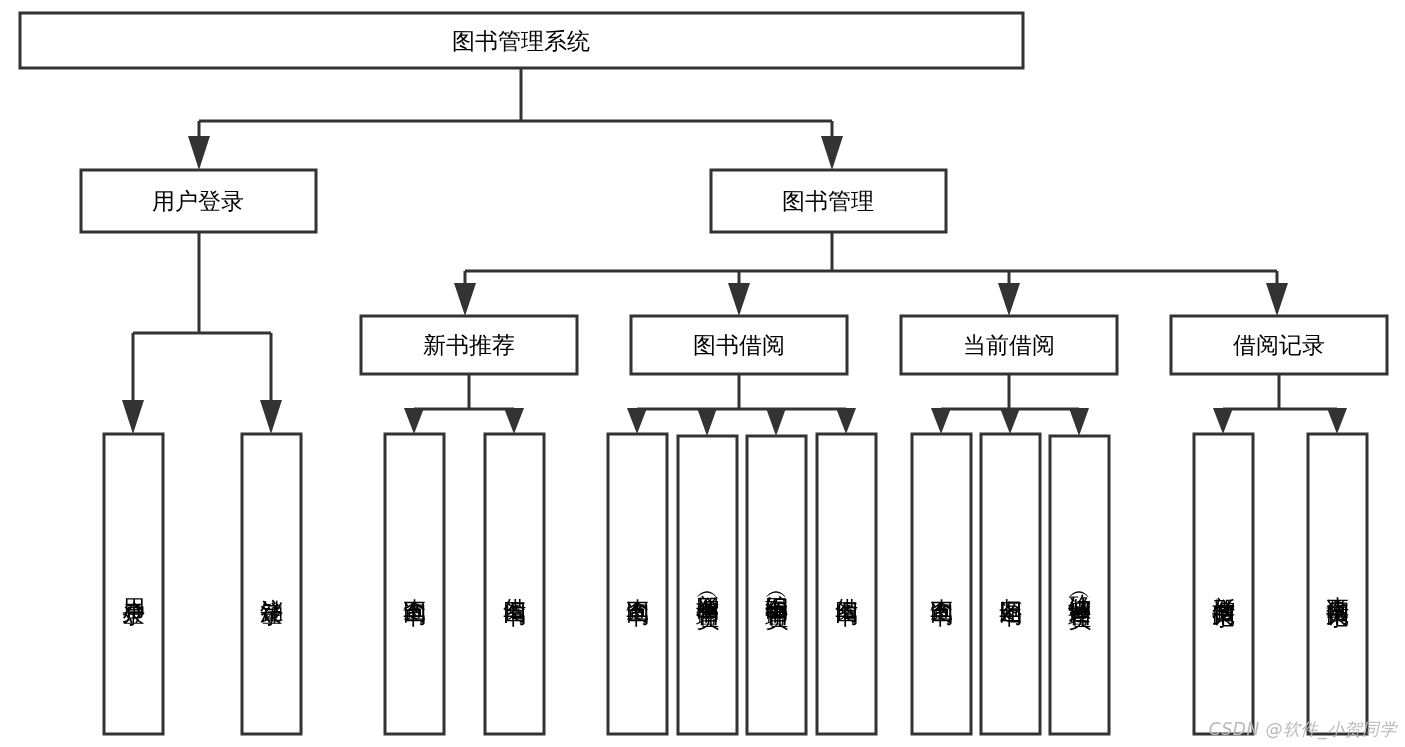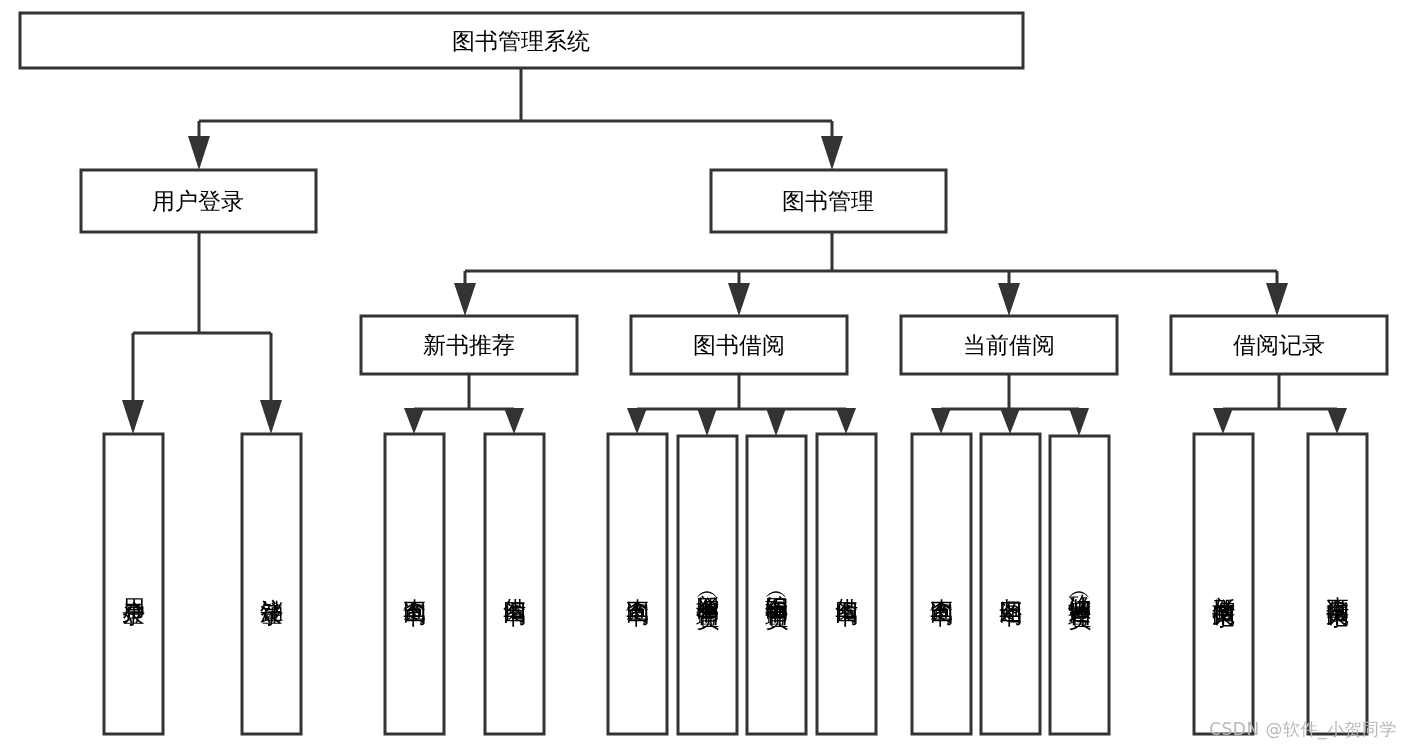--- a/index.html
+++ b/index.html
@@ -24,21 +24,21 @@
     font-family:"DejaVu Sans","Liberation Sans",sans-serif;
     font-size:23px;line-height:1.02;letter-spacing:2px;
     color:#000000;
     display:flex;align-items:center;justify-content:center;
     white-space:nowrap;
     pointer-events:none;
   }
   .watermark{
     position:absolute;right:8px;bottom:6px;
     font-family:"DejaVu Sans","Liberation Sans",sans-serif;
-    font-size:17px;color:#b9b9b9;letter-spacing:.5px;white-space:nowrap;
+    font-size:17px;color:#b9b9b9;letter-spacing:.5px;white-space:nowrap;font-style:italic;
   }
 </style>
 </head>
 <body>
 
 <div id="diagram-root">
 
   <svg class="diagram" viewBox="0 0 1405 747">
 
     <g>

